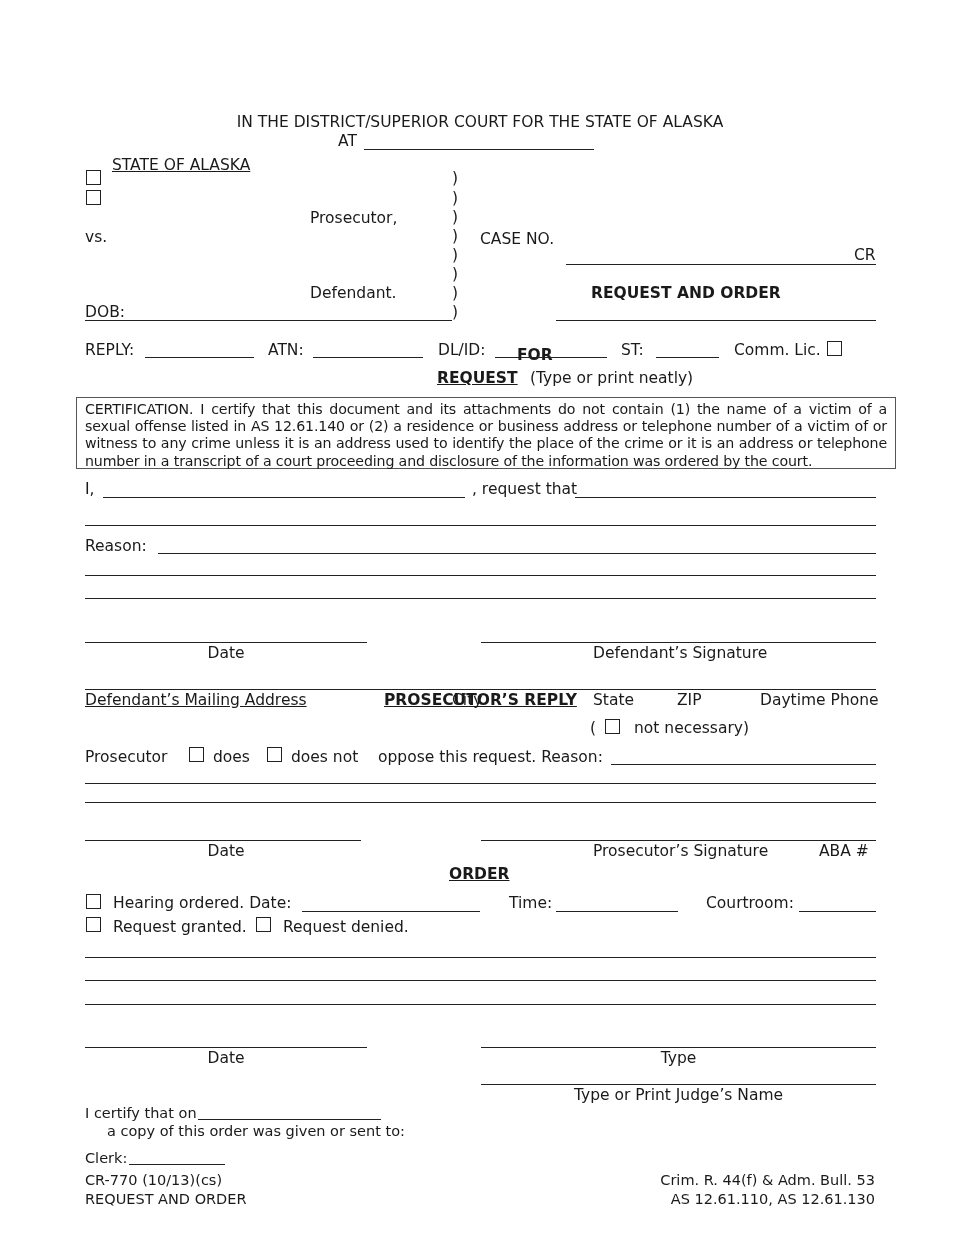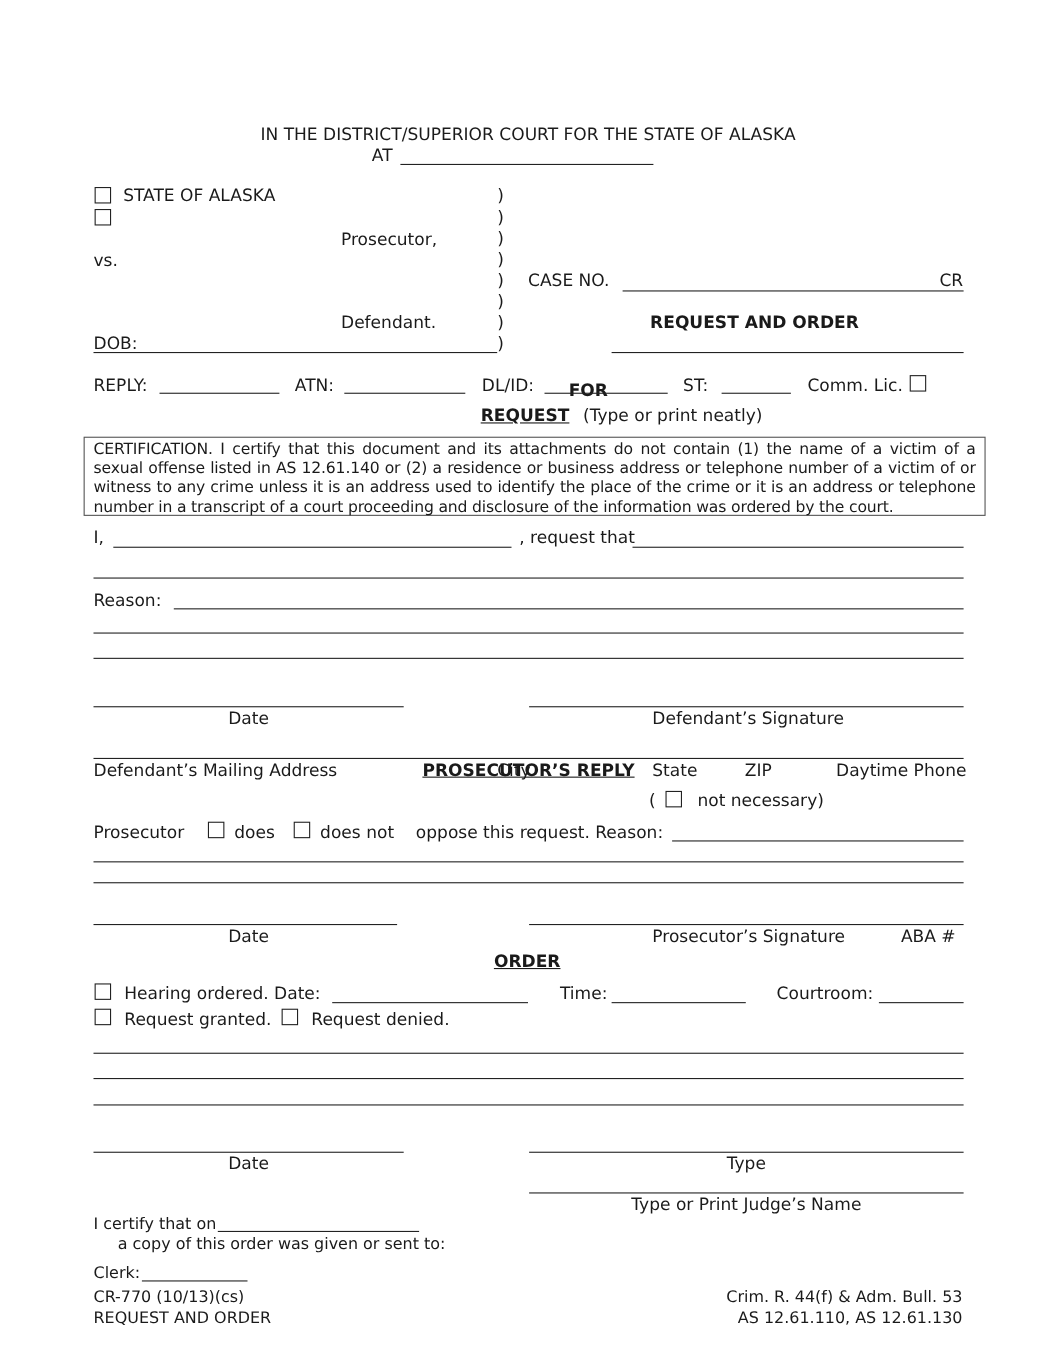--- a/index.html
+++ b/index.html
@@ -17,38 +17,38 @@
     .small { font-size:14.5px; }
   </style>
 </head>
 <body>
 
 <div class="ctr" style="left:0;width:960px;top:115px;">IN THE DISTRICT/SUPERIOR COURT FOR THE STATE OF ALASKA</div>
 <div class="a" style="left:338px;top:134px;">AT</div>
 <div class="ln" style="left:364px;width:230px;top:149px;"></div>
 
 <div class="cb" style="left:86px;top:170px;"></div>
-<div class="a" style="left:112px;top:171px;">STATE OF ALASKA</div>
+<div class="a" style="left:112px;top:158px;text-decoration:underline;">STATE OF ALASKA</div>
 <div class="cb" style="left:86px;top:190px;"></div>
 <div class="a" style="left:310px;top:211px;">Prosecutor,</div>
 <div class="a" style="left:85px;top:230px;">vs.</div>
 <div class="a" style="left:310px;top:286px;text-align:right;">Defendant.</div>
 <div class="a" style="left:85px;top:305px;">DOB:</div>
 <div class="ln" style="left:85px;width:367px;top:320px;"></div>
 
 <div class="paren" style="top:171px;">)</div>
 <div class="paren" style="top:191px;">)</div>
 <div class="paren" style="top:210px;">)</div>
 <div class="paren" style="top:229px;">)</div>
 <div class="paren" style="top:248px;">)</div>
 <div class="paren" style="top:267px;">)</div>
 <div class="paren" style="top:286px;">)</div>
 <div class="paren" style="top:305px;">)</div>
 
-<div class="a" style="left:480px;top:248px;">CASE NO.</div>
+<div class="a" style="left:480px;top:232px;">CASE NO.</div>
 <div class="ln" style="left:566px;width:310px;top:264px;"></div>
 <div class="a" style="left:854px;top:248px;">CR</div>
 <div class="a b" style="left:591px;top:286px;">REQUEST AND ORDER</div>
 <div class="a b" style="left:517px;top:305px;margin-top:43px;">FOR</div>
 <div class="ln" style="left:556px;width:320px;top:320px;"></div>
 
 <div class="a" style="left:85px;top:343px;">REPLY:</div>
 <div class="ln" style="left:145px;width:109px;top:357px;"></div>
 <div class="a" style="left:268px;top:343px;">ATN:</div>
 <div class="ln" style="left:313px;width:110px;top:357px;"></div>
@@ -73,21 +73,21 @@
 <div class="ln" style="left:158px;width:718px;top:553px;"></div>
 <div class="ln" style="left:85px;width:791px;top:575px;"></div>
 <div class="ln" style="left:85px;width:791px;top:598px;"></div>
 
 <div class="ln" style="left:85px;width:282px;top:642px;"></div>
 <div class="ctr" style="left:85px;width:282px;top:646px;">Date</div>
 <div class="ln" style="left:481px;width:395px;top:642px;"></div>
 <div class="a" style="left:593px;top:646px;">Defendant’s Signature</div>
 
 <div class="ln" style="left:85px;width:791px;top:689px;"></div>
-<div class="a" style="left:85px;top:693px;">Defendant’s Mailing Address</div>
+<div class="a" style="left:85px;top:693px;text-decoration:underline;">Defendant’s Mailing Address</div>
 <div class="a" style="left:452px;top:693px;text-align:right;">City</div>
 <div class="a" style="left:593px;top:693px;">State</div>
 <div class="a" style="left:677px;top:693px;">ZIP</div>
 <div class="a" style="left:760px;top:693px;">Daytime Phone</div>
 
 <div class="a b u" style="left:384px;top:693px;">PROSECUTOR’S REPLY</div>
 <div class="a" style="left:590px;top:721px;">(</div>
 <div class="cb" style="left:605px;top:719px;"></div>
 <div class="a" style="left:634px;top:721px;">not necessary)</div>
 

